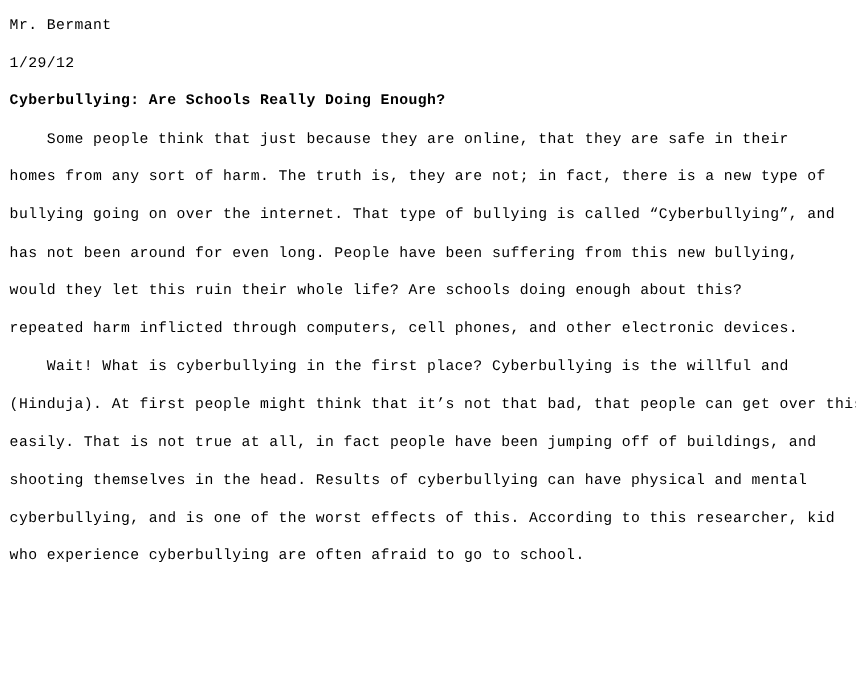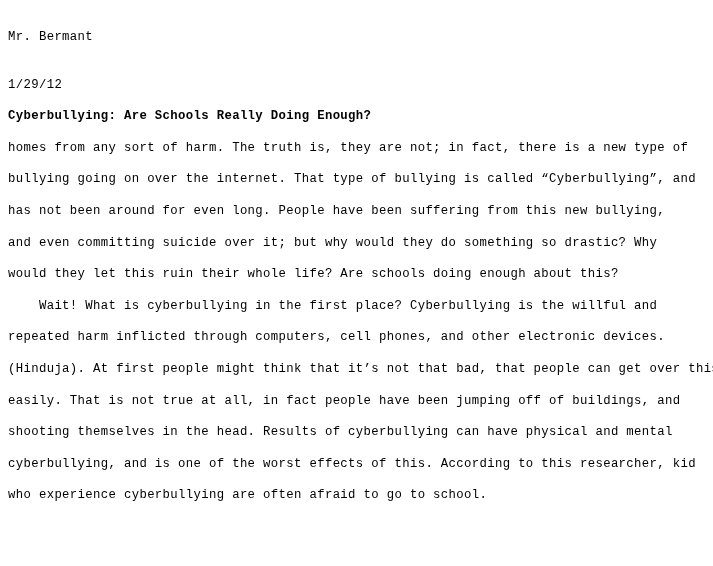--- a/index.html
+++ b/index.html
@@ -23,21 +23,20 @@
   .line {
     font-family: "Liberation Mono", "DejaVu Sans Mono", monospace;
     font-size: 12.3px;
     line-height: 31.6px;
     color: #000000;
     white-space: pre;
     letter-spacing: 0.35px;
   }
   .heading-block .line {
     line-height: 31.6px;
-    margin-top: 16px;
   }
   .title-line {
     line-height: 31.6px;
     font-weight: bold;
   }
   .para-block {
     margin: 0;
     padding: 0;
   }
 </style>
@@ -47,30 +46,30 @@
 <div id="doc">
 
   <div class="heading-block">
     <div class="line">Mr. Bermant</div>
     <div class="line">1/29/12</div>
   </div>
 
   <div class="line title-line">Cyberbullying: Are Schools Really Doing Enough?</div>
 
   <div class="para-block">
+    <div class="line">    Some people think that just because they are online, that they are safe in their</div>
     <div class="line">homes from any sort of harm. The truth is, they are not; in fact, there is a new type of</div>
     <div class="line">bullying going on over the internet. That type of bullying is called “Cyberbullying”, and</div>
     <div class="line">has not been around for even long. People have been suffering from this new bullying,</div>
-    <div class="line">and even committing suicide over it; but why would they do something so drastic? Why</div>
     <div class="line">would they let this ruin their whole life? Are schools doing enough about this?</div>
   </div>
 
   <div class="para-block">
+    <div class="line">repeated harm inflicted through computers, cell phones, and other electronic devices.</div>
     <div class="line">    Wait! What is cyberbullying in the first place? Cyberbullying is the willful and</div>
-    <div class="line">repeated harm inflicted through computers, cell phones, and other electronic devices.</div>
     <div class="line">(Hinduja). At first people might think that it’s not that bad, that people can get over this</div>
     <div class="line">easily. That is not true at all, in fact people have been jumping off of buildings, and</div>
     <div class="line">shooting themselves in the head. Results of cyberbullying can have physical and mental</div>
     <div class="line">cyberbullying, and is one of the worst effects of this. According to this researcher, kid</div>
     <div class="line">who experience cyberbullying are often afraid to go to school.</div>
   </div>
 
 </div>
 
 </body></html>

